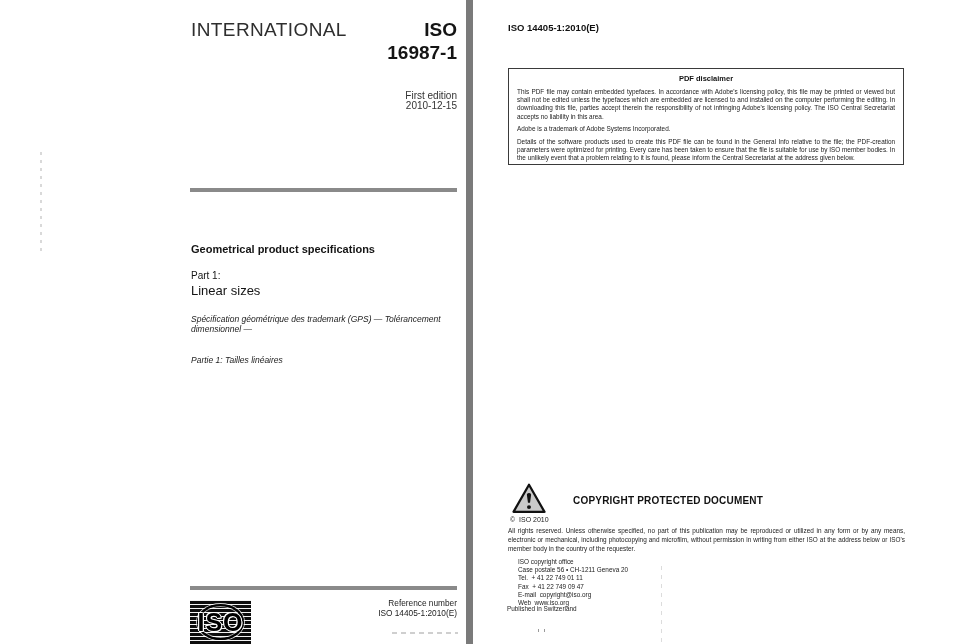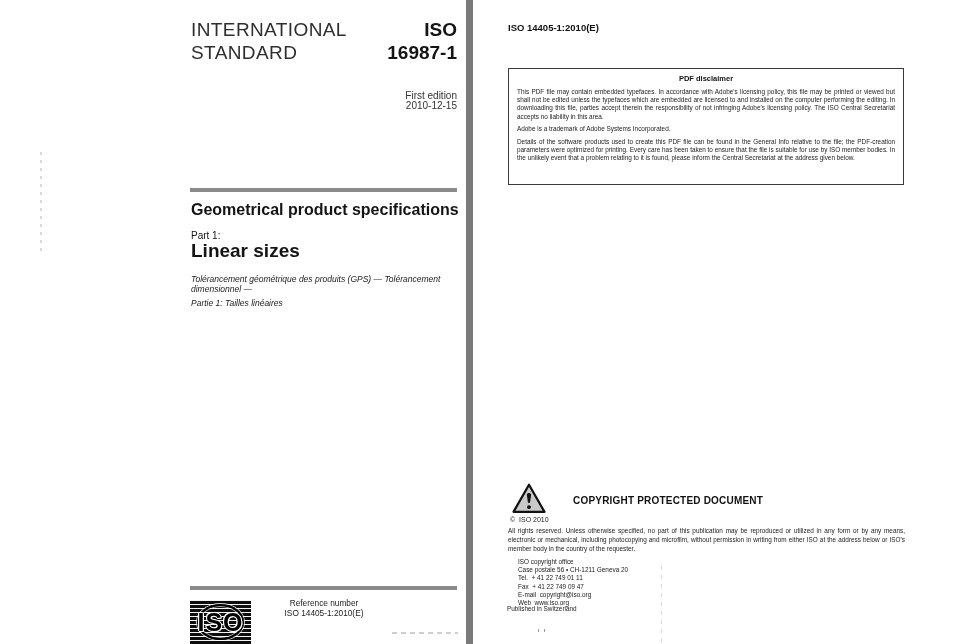--- a/index.html
+++ b/index.html
@@ -13,39 +13,39 @@
   .watermark{position:absolute;left:40px;top:152px;width:2px;height:102px;
     background:repeating-linear-gradient(to bottom,#d9d9d9 0 3px,transparent 3px 8px);}
   .masthead{position:absolute;left:191px;top:18px;width:266px;display:flex;justify-content:space-between;}
   .masthead-name{font-size:19px;line-height:23px;letter-spacing:.4px;color:#2e2e2e;}
   .masthead-designation{font-size:19px;line-height:23px;font-weight:bold;text-align:right;color:#141414;}
   .edition{position:absolute;left:191px;top:91px;width:266px;text-align:right;font-size:10px;line-height:10px;color:#333;}
   .rule{position:absolute;left:190px;width:267px;height:4px;background:#8a8a8a;}
   .rule-top{top:188px;}
   .rule-bottom{top:586px;}
   .title-block{position:absolute;left:191px;top:202px;width:272px;color:#141414;}
-  .title-en{font-size:16px;font-weight:bold;line-height:15.5px;}
+  .title-en{font-size:11px;font-weight:bold;line-height:15.5px;margin-top:40px;}
   .part-label{font-size:10px;line-height:15.5px;margin-top:10px;}
-  .part-title{font-size:19px;font-weight:bold;line-height:15.5px;}
+  .part-title{font-size:13px;font-weight:normal;line-height:15.5px;}
   .title-fr{font-size:8.5px;font-style:italic;line-height:10.5px;margin-top:15px;width:258px;color:#222;}
-  .part-fr{font-size:8.5px;font-style:italic;line-height:10.5px;margin-top:3px;color:#222;}
+  .part-fr{font-size:8.5px;font-style:italic;line-height:10.5px;margin-top:20px;color:#222;}
   .iso-logo{position:absolute;left:190px;top:600px;width:61px;height:44px;background:#0d0d0d;overflow:hidden;}
   .iso-logo .stripes{position:absolute;inset:0;
     background:repeating-linear-gradient(to bottom,rgba(255,255,255,.95) 0 1px,transparent 1px 4px);}
   .iso-logo .ring{position:absolute;left:7px;right:7px;top:4px;bottom:4px;border:2px solid #000;border-radius:50%;
     box-shadow:0 0 0 1px rgba(255,255,255,.8), inset 0 0 0 1px rgba(255,255,255,.6);}
   .iso-logo .emblem{position:absolute;inset:0;display:flex;align-items:center;justify-content:center;
     font-weight:bold;font-size:25px;letter-spacing:1px;color:#000;
     text-shadow:-1px 0 0 #fff,1px 0 0 #fff,0 -1px 0 #fff,0 1px 0 #fff,-1px -1px 0 #fff,1px 1px 0 #fff;}
-  .reference{position:absolute;left:191px;top:598px;width:266px;text-align:center;font-size:8.3px;line-height:10px;color:#222;}
+  .reference{position:absolute;left:191px;top:598px;width:266px;text-align:right;font-size:8.3px;line-height:10px;color:#222;}
 
   
   .rp-header{position:absolute;left:508px;top:22px;font-size:9.5px;font-weight:bold;color:#111;}
   .disclaimer-box{position:absolute;left:508px;top:68px;width:396px;box-sizing:border-box;
-    border:1px solid #3a3a3a;padding:5px 8px 21px;background:#fff;}
+    border:1px solid #3a3a3a;padding:5px 8px 1px;background:#fff;}
   .disclaimer-title{text-align:center;font-weight:bold;font-size:7.5px;line-height:9px;margin-bottom:5px;color:#111;}
   .disclaimer-box p{margin:0;font-size:6.4px;line-height:8.2px;text-align:justify;color:#222;}
   .disclaimer-box p + p{margin-top:4.5px;}
   .warning-triangle{position:absolute;left:511px;top:483px;width:36px;height:31px;}
   .cp-heading{position:absolute;left:557px;top:495px;font-size:10px;font-weight:bold;letter-spacing:.2px;color:#111;margin-left:16px;}
   .cp-notice{position:absolute;left:510px;top:516px;font-size:7px;color:#222;white-space:pre-wrap;}
   .cp-rights{position:absolute;left:508px;top:526px;width:397px;font-size:6.4px;line-height:9px;text-align:justify;color:#222;}
   .cp-address{position:absolute;left:518px;top:558px;font-size:6.4px;line-height:8.2px;color:#222;}
   .cp-address div{white-space:pre-wrap;}
   .cp-published{position:absolute;left:507px;top:605px;font-size:6.4px;color:#222;}
@@ -62,42 +62,41 @@
 <body>
 
 <div class="canvas">
 
   <section>
     <div class="watermark"></div>
 
     <header class="masthead">
       <div class="masthead-name">
         <div>INTERNATIONAL</div>
-        <div>STANDARD</div>
       </div>
       <div class="masthead-designation">
         <div>ISO</div>
         <div>16987-1</div>
       </div>
     </header>
 
     <div class="edition">
       <div>First edition</div>
       <div>2010-12-15</div>
     </div>
 
     <div class="rule rule-top"></div>
 
     <div class="title-block">
       <div class="title-en">
         <div>Geometrical product specifications</div>
       </div>
       <div class="part-label">Part 1:</div>
       <div class="part-title">Linear sizes</div>
-      <div class="title-fr">Tolérancement géométrique des produits (GPS) — Tolérancement dimensionnel —</div>
+      <div class="title-fr">Spécification géométrique des trademark (GPS) — Tolérancement dimensionnel —</div>
       <div class="part-fr">Partie 1: Tailles linéaires</div>
     </div>
 
     <div class="rule rule-bottom"></div>
 
     <div class="iso-logo">
       <div class="stripes"></div>
       <div class="ring"></div>
       <div class="emblem">ISO</div>
     </div>

